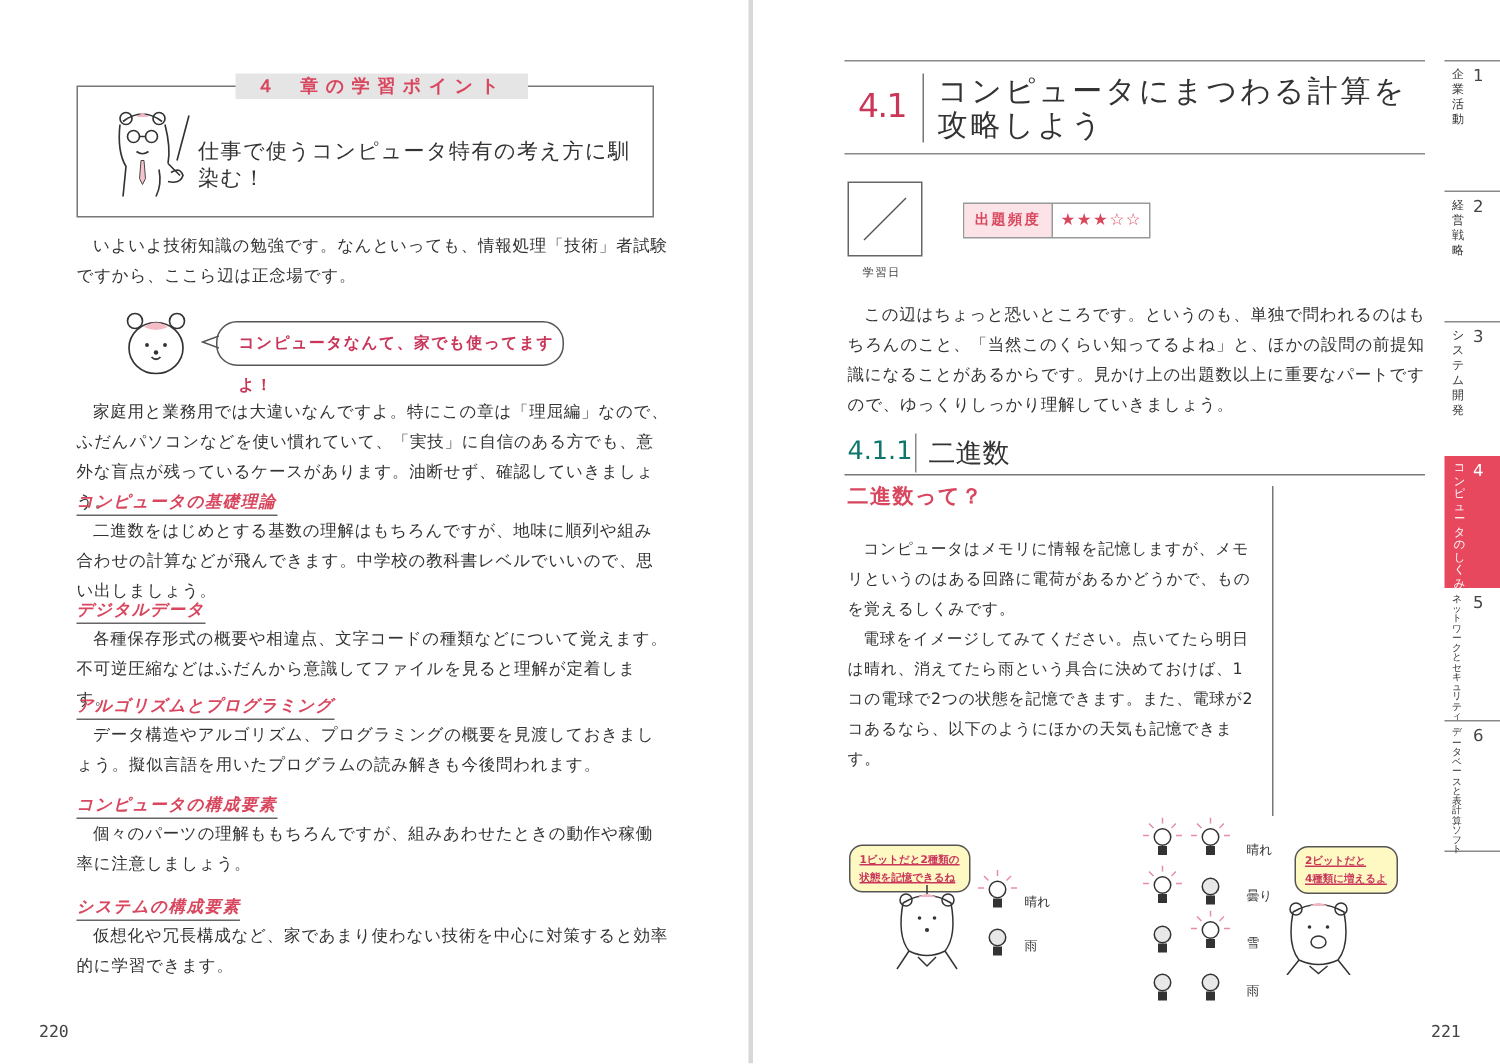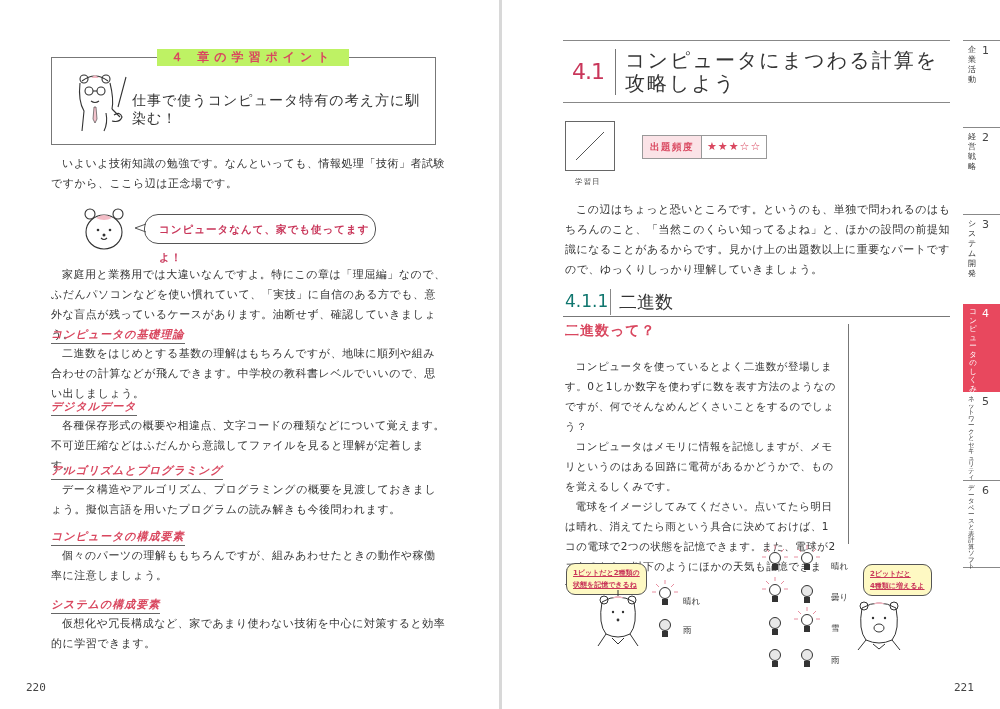--- a/index.html
+++ b/index.html
@@ -5,21 +5,21 @@
   * { margin: 0; padding: 0; box-sizing: border-box; }
   html, body { width: 1000px; height: 709px; overflow: hidden; background: #ffffff; }
   body { position: relative; font-family: "DejaVu Sans", sans-serif; color: #2a2a2a; }
   .page { position: absolute; top: 0; height: 709px; background: #fff; }
   .page-left { left: 0; width: 500px; }
   .page-right { left: 500px; width: 500px; }
   .gutter { position: absolute; left: 499px; top: 0; width: 3px; height: 709px; background: #d8d8d8; }
 
   
   .point-box { position: absolute; left: 51px; top: 57px; width: 385px; height: 88px; border: 1.5px solid #777; }
-  .point-title { position: absolute; left: 105px; top: -9px; padding: 0 14px; background: #bef264; color: #d9475f; font-size: 12px; letter-spacing: 5px; font-weight: bold; }
+  .point-title { position: absolute; left: 105px; top: -9px; padding: 0 14px; background: #e5e5e5; color: #d9475f; font-size: 12px; letter-spacing: 5px; font-weight: bold; font-family: Liberation Mono, monospace; }
   .point-text { position: absolute; left: 80px; top: 34px; font-size: 14px; letter-spacing: 1px; color: #333; }
   .bear-teacher { position: absolute; left: 22px; top: 13px; }
 
   .body-text { position: absolute; font-size: 11px; line-height: 20px; letter-spacing: 0.5px; color: #333; }
   .body-text p { text-indent: 1em; }
 
   .bubble-row { position: absolute; left: 82px; top: 206px; }
   .bubble { position: absolute; left: 62px; top: 8px; width: 232px; height: 30px; border: 1px solid #555; border-radius: 14px; font-size: 10.5px; color: #c9365a; line-height: 28px; padding-left: 14px; letter-spacing: 1px; font-weight: bold; }
   .bubble-tail { position: absolute; left: 52px; top: 17px; width: 12px; height: 10px; }
 
@@ -169,21 +169,20 @@
 <div class="sub-head">
   <div class="sub-num">4.1.1</div>
   <div class="sub-div"></div>
   <div class="sub-title">二進数</div>
 </div>
 
 <div class="q-head">二進数って？</div>
 <div class="vline"></div>
 
 <div class="body-text" style="left:565px; top:356px; width:275px; font-size:10.5px;">
-  <p>コンピュータを使っているとよく二進数が登場します。0と1しか数字を使わずに数を表す方法のようなのですが、何でそんなめんどくさいことをするのでしょう？</p>
   <p>コンピュータはメモリに情報を記憶しますが、メモリというのはある回路に電荷があるかどうかで、ものを覚えるしくみです。</p>
   <p>電球をイメージしてみてください。点いてたら明日は晴れ、消えてたら雨という具合に決めておけば、1コの電球で2つの状態を記憶できます。また、電球が2コあるなら、以下のようにほかの天気も記憶できます。</p>
 </div>
 
 <div class="small-bubble" style="left:566px; top:563px;">
   <div>1ビットだと2種類の</div>
   <div>状態を記憶できるね</div>
 </div>
 <svg style="position:absolute; left:596px; top:590px;" width="44" height="58" viewBox="0 0 44 58">
   <g fill="none" stroke="#333" stroke-width="1">

